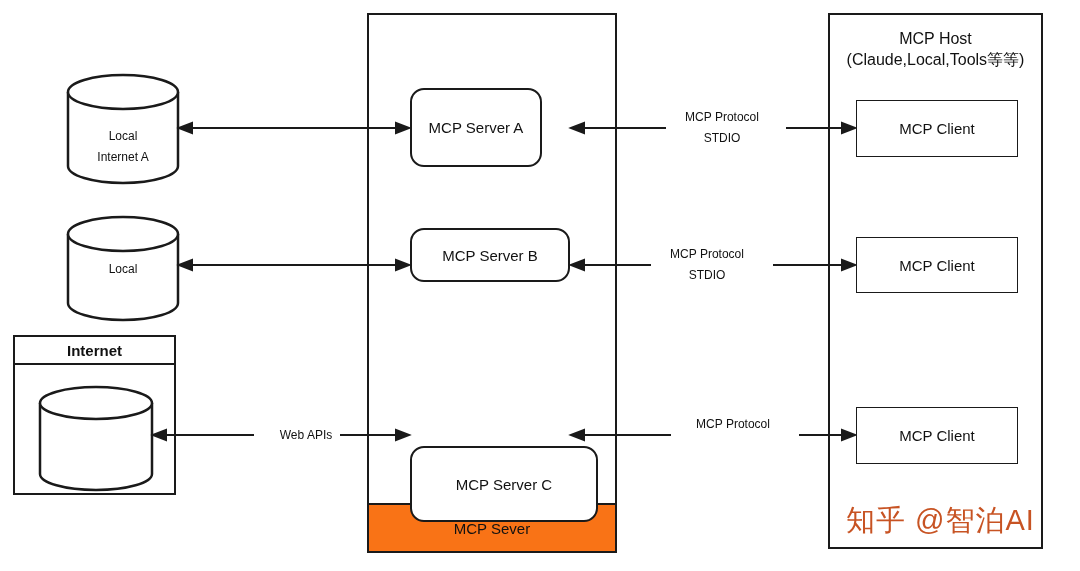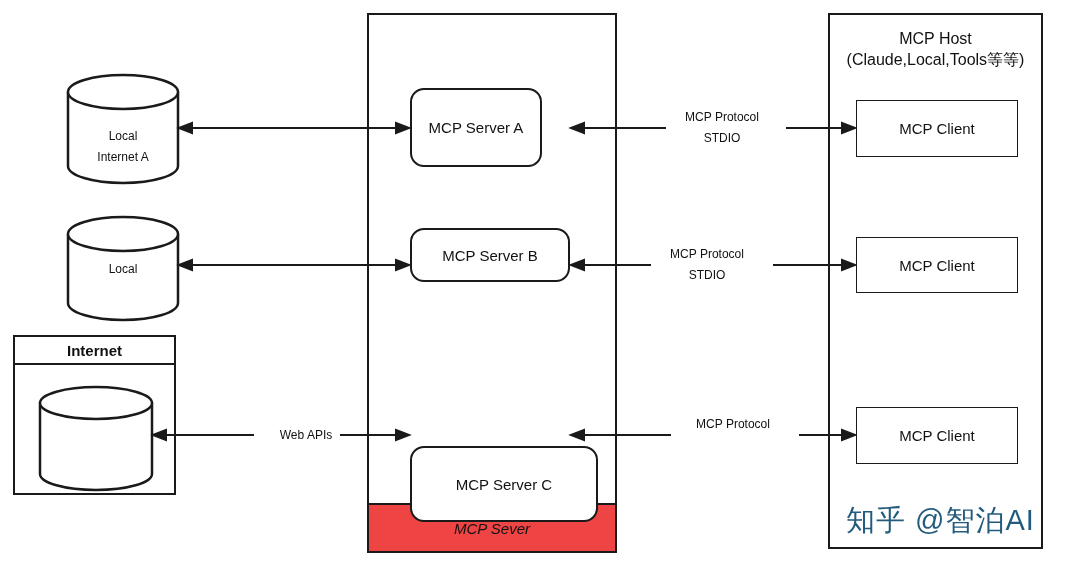--- a/index.html
+++ b/index.html
@@ -10,21 +10,21 @@
     background:#fff; overflow:hidden; color:#111;
   }
   .layer { position:absolute; left:0; top:0; width:1080px; height:571px; }
   svg.layer { z-index:1; }
   .box { position:absolute; background:transparent; z-index:2; }
   .container { border:2px solid #1a1a1a; }
   .container-footer {
     position:absolute; left:0; right:0; bottom:0;
     border-top:2px solid #1a1a1a;
     display:flex; align-items:center; justify-content:center;
-    font-size:15px; background:#ef4444;font-style:italic;
+    font-size:15px; background:#f97316;
   }
   .host-title { text-align:center; padding-top:13px; font-size:16px; line-height:21px; }
   .node {
     position:absolute; z-index:2; background:#fff;
     display:flex; align-items:center; justify-content:center;
     text-align:center; font-size:15px;
   }
   .server-node { border:2.5px solid #1a1a1a; border-radius:14px; }
   .client-node { border:1.5px solid #1a1a1a; }
   .internet-header {
@@ -32,21 +32,21 @@
     display:flex; align-items:center; justify-content:center;
     font-weight:bold; font-size:15px;
   }
   .free-label {
     position:absolute; z-index:3; text-align:center;
     font-size:12px; line-height:21px; white-space:nowrap;
   }
   .free-label span { display:block; }
   .watermark {
     position:absolute; z-index:6; left:846px; top:503px; width:230px;
-    font-size:29px; line-height:34px; color:#0c4a6e; opacity:.9;
+    font-size:29px; line-height:34px; color:#c2410c; opacity:.9;
     white-space:nowrap; letter-spacing:1px;
   }
 </style>
 </head>
 <body>
 
 <div class="stage">
 
   <svg class="layer" viewBox="0 0 1080 571">
 

